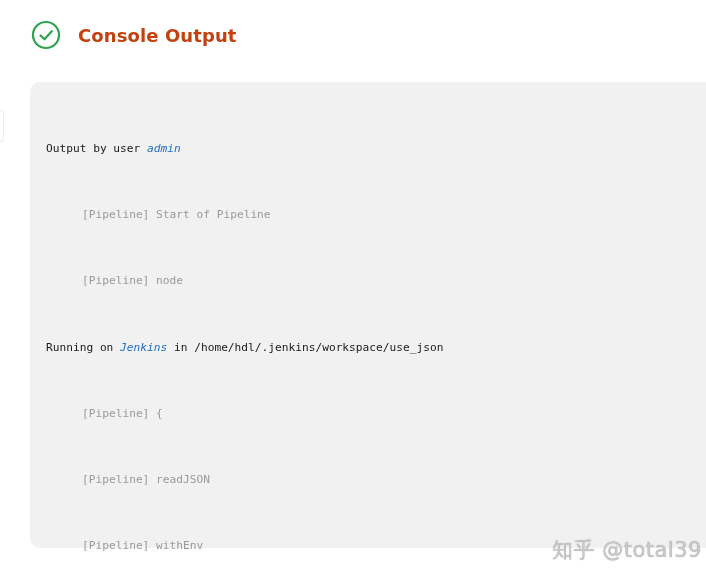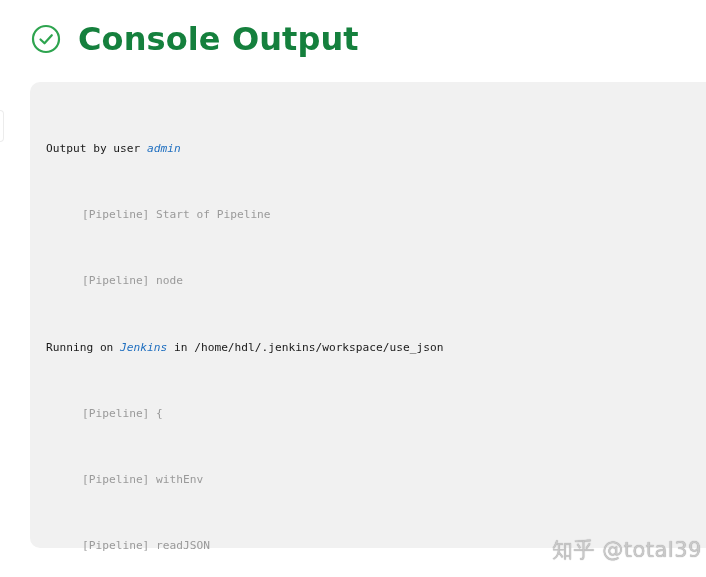--- a/index.html
+++ b/index.html
@@ -1,20 +1,20 @@
 <!DOCTYPE html>
 <html><head>
 <meta charset="utf-8">
 <style>
   html, body { margin: 0; padding: 0; background: #ffffff; }
   body { width: 706px; height: 577px; position: relative; overflow: hidden; font-family: "DejaVu Sans", sans-serif; }
   .edge-tab { position: absolute; left: 0; top: 110px; width: 3px; height: 30px; background: #ffffff; border: 1px solid #ececec; border-left: none; border-radius: 0 4px 4px 0; }
   .header { position: absolute; left: 31px; top: 20px; display: flex; align-items: center; }
   .check { width: 30px; height: 30px; }
-  .title { margin-left: 17px; font-size: 32px; font-weight: bold; color: #15803d; letter-spacing: 0.1px; }
+  .title { margin-left: 17px; font-size: 18px; font-weight: bold; color: #c2410c; letter-spacing: 0.1px; }
   .panel { position: absolute; left: 30px; top: 82px; width: 690px; height: 466px; background: #f1f1f1; border-radius: 10px; }
   .log { position: absolute; left: 16px; top: 12px; margin: 0; font-family: "DejaVu Sans Mono", monospace; font-size: 11.2px; line-height: 22.05px; white-space: pre; color: #1a1a1a; }
   .line { display: block; height: 22.05px; }
   .dim { color: #9a9a9a; margin-left: 36px; }
   .link { color: #1f6fc0; font-style: italic; }
   .watermark { position: absolute; left: 552px; top: 536px; font-size: 21px; color: #c9c9c9; text-shadow: 0 0 1px #888; letter-spacing: 0.5px; }
 </style>
 </head>
 <body>
 
@@ -28,22 +28,22 @@
   <div class="title">Console Output</div>
 </div>
 
 <div class="panel">
   <div class="log">
     <span class="line"><span>Output by user </span><span class="link">admin</span></span>
     <span class="line dim">[Pipeline] Start of Pipeline</span>
     <span class="line dim">[Pipeline] node</span>
     <span class="line"><span>Running on </span><span class="link">Jenkins</span><span> in /home/hdl/.jenkins/workspace/use_json</span></span>
     <span class="line dim">[Pipeline] {</span>
+    <span class="line dim">[Pipeline] readJSON</span>
     <span class="line dim">[Pipeline] withEnv</span>
-    <span class="line dim">[Pipeline] readJSON</span>
     
     
     
     
     
     
     
     
     
     

